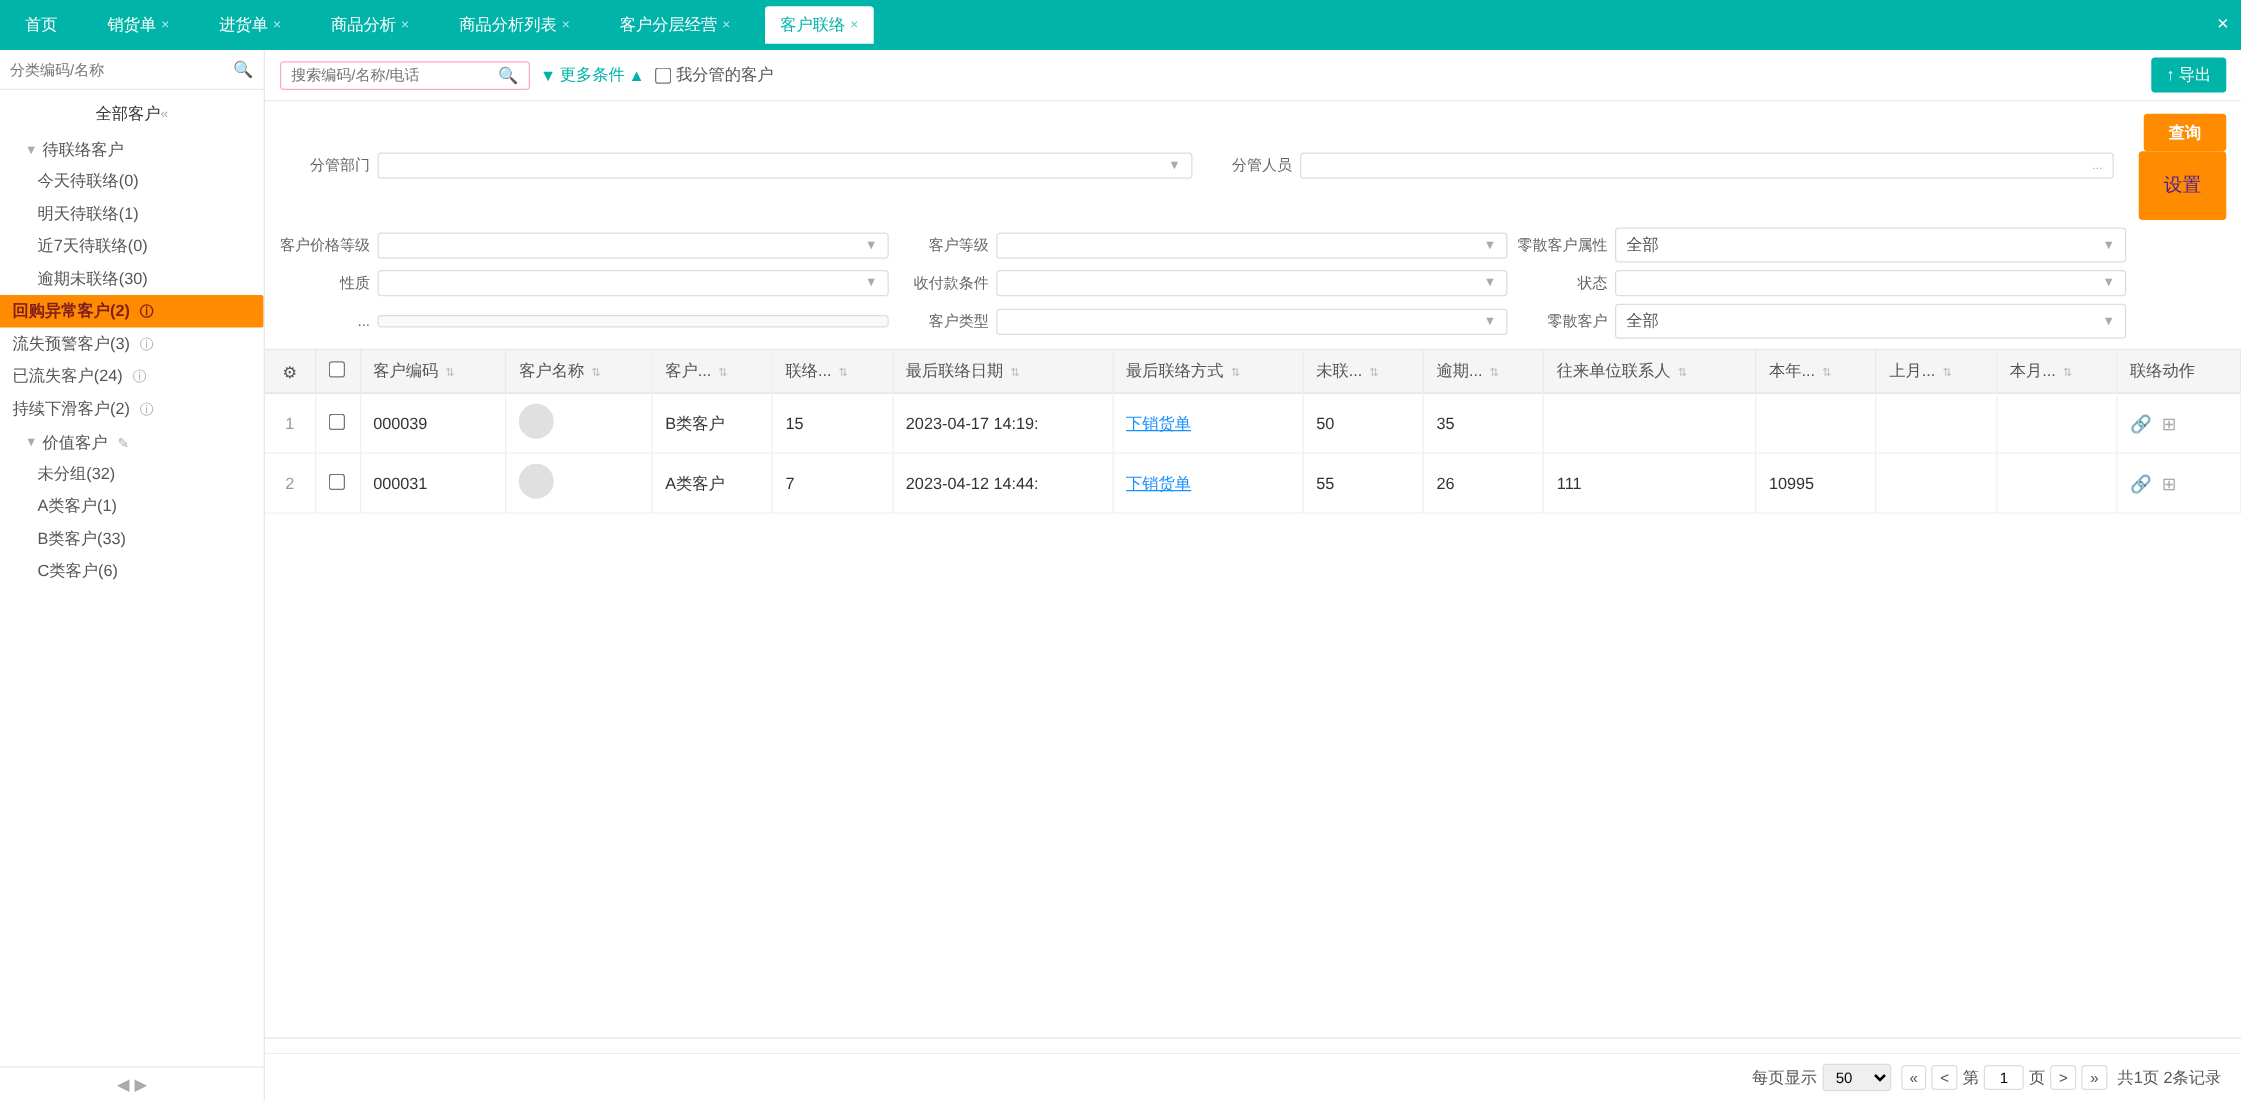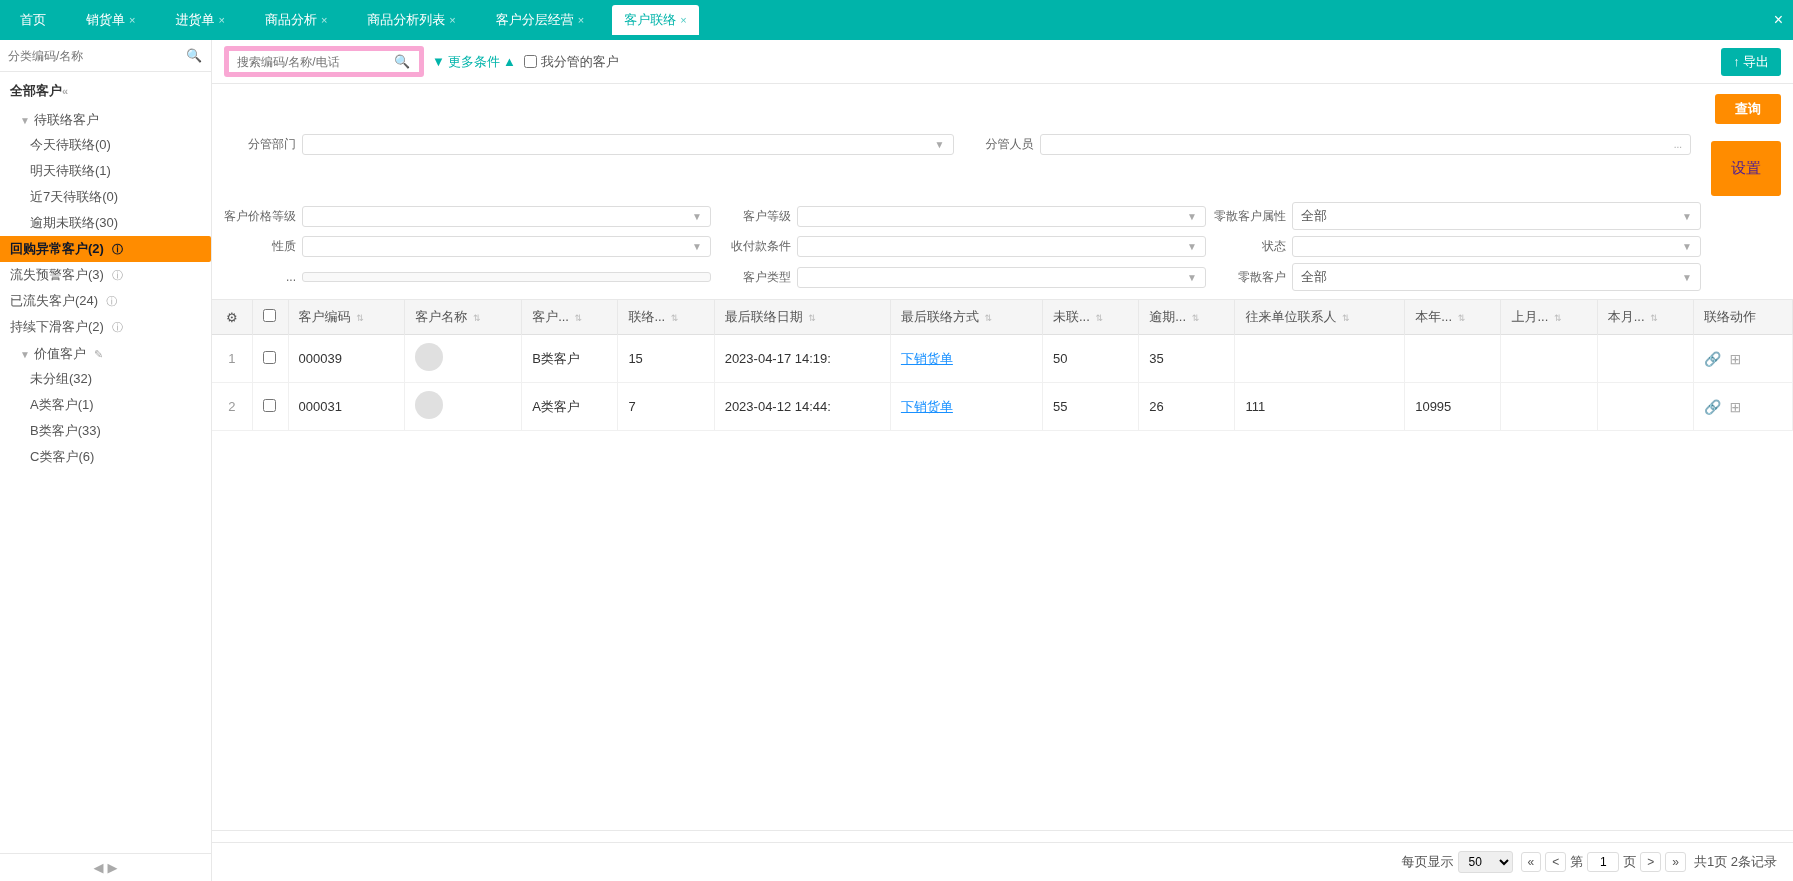--- a/index.html
+++ b/index.html
@@ -84,23 +84,23 @@
       font-size: 13px;
     }
     .sidebar-tree {
       flex: 1;
       overflow-y: auto;
       padding: 4px 0;
     }
     .tree-section-header {
       display: flex;
       align-items: center;
-      justify-content: flex-start;
+      justify-content: center;
       padding: 6px 10px;
-      font-weight: bold;
+      font-weight: normal;
       font-size: 13px;
       color: #333;
       cursor: pointer;
     }
     .tree-section-header .collapse-btn {
       color: #aaa;
       font-size: 11px;
     }
     .tree-group-label {
       padding: 5px 10px 3px 20px;
@@ -119,21 +119,21 @@
       padding: 4px 10px 4px 30px;
       font-size: 12px;
       color: #555;
       cursor: pointer;
       display: flex;
       align-items: center;
       gap: 4px;
     }
     .tree-item.active {
       background: #ff8c00;
-      color: #0f172a;
+      color: #7f1d1d;
       border-radius: 0 2px 2px 0;
     }
 
     
     .tooltip-overlay {
       position: absolute;
       left: 10px;
       top: 228px;
       background: white;
       border: 1px solid #e0e0e0;
@@ -172,21 +172,21 @@
       background: white;
       padding: 6px 12px;
       display: flex;
       align-items: center;
       gap: 8px;
       border-bottom: 1px solid #e8e8e8;
     }
     .filter-search-wrap {
       display: flex;
       align-items: center;
-      border: 5px solid #f9a8d4;
+      border: 1px solid #f9a8d4;
       border-radius: 3px;
       padding: 3px 8px;
       width: 200px;
     }
     .filter-search-wrap input {
       border: none;
       outline: none;
       font-size: 12px;
       color: #999;
       flex: 1;
@@ -407,21 +407,21 @@
       padding: 4px 8px;
       font-size: 12px;
       color: #555;
       outline: none;
     }
     .adv-cell-ctrl .arr { color: #aaa; font-size: 10px; }
 
     .filter-actions-col {
       display: flex;
       flex-direction: column;
-      gap: 17px;
+      gap: 0;
       align-items: flex-end;
       justify-content: center;
       padding-top: 2px;
     }
 
     .adv-filter-row {
       display: flex;
       align-items: center;
       gap: 8px;
       margin-bottom: 6px;

